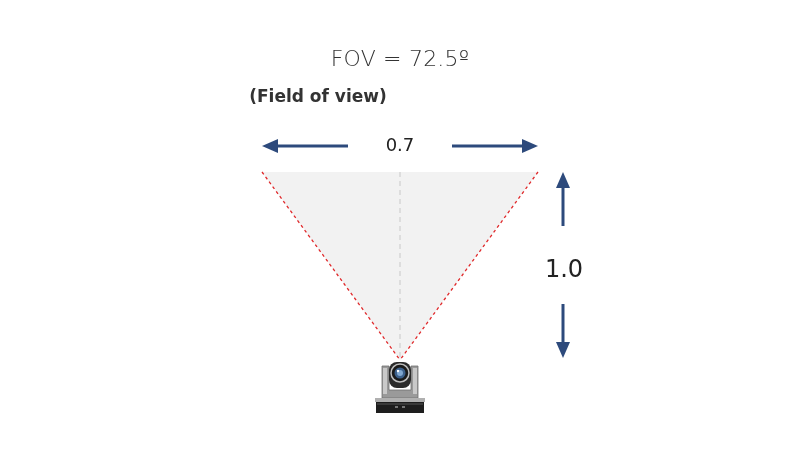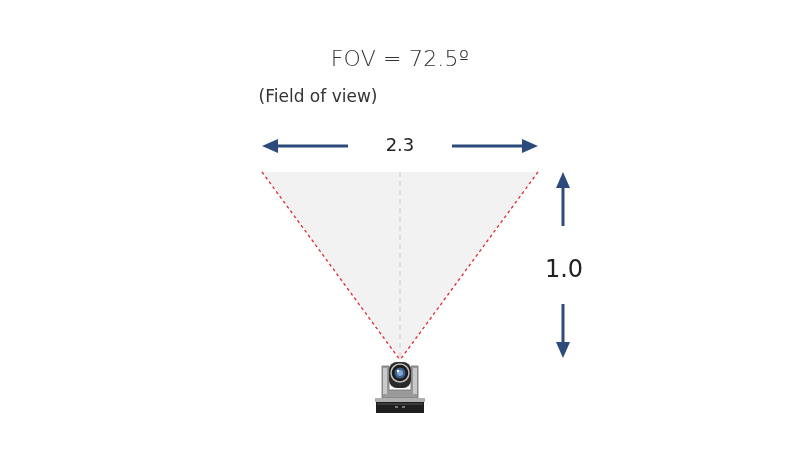--- a/index.html
+++ b/index.html
@@ -1,20 +1,20 @@
 <!DOCTYPE html>
 <html><head>
 <meta charset="utf-8">
 <style>
   html, body { margin: 0; padding: 0; background: #ffffff; }
   body { width: 800px; height: 463px; position: relative; overflow: hidden;
          font-family: "DejaVu Sans", "Liberation Sans", sans-serif; color: #222; }
   .abs { position: absolute; }
   .title { left: 0; width: 800px; top: 46px; text-align: center; font-size: 22px; font-weight: 300; color: #333; letter-spacing: 0.2px; }
-  .subtitle { left: 0; width: 636px; top: 86px; text-align: center; font-size: 17px; font-weight: 400; color: #333; }
+  .subtitle { left: 0; width: 636px; top: 86px; text-align: center; font-size: 17px; font-weight: 700; color: #333; }
   .wlabel { left: 370px; width: 60px; top: 134px; text-align: center; font-size: 18px; color: #222; }
   .hlabel { left: 540px; width: 48px; top: 255px; text-align: center; font-size: 24px; color: #222; }
   svg.diagram { position: absolute; left: 0; top: 0; }
 </style>
 </head>
 <body>
 
 <svg class="diagram" width="800" height="463" viewBox="0 0 800 463">
 
   <polygon points="262,172 538,172 400,360" fill="#f2f2f2"></polygon>
@@ -57,14 +57,14 @@
     <rect x="375" y="398" width="50" height="4" fill="#b0b0b0"></rect>
     <rect x="376" y="402" width="48" height="11" fill="#1e1e1e"></rect>
     <rect x="377" y="403" width="46" height="2" fill="#3a3a3a"></rect>
     <line x1="395" y1="407" x2="398" y2="407" stroke="#cfcfcf" stroke-width="1"></line>
     <line x1="402" y1="407" x2="405" y2="407" stroke="#cfcfcf" stroke-width="1"></line>
   </g>
 </svg>
 
 <div class="abs title">FOV = 72.5º</div>
 <div class="abs subtitle">(Field of view)</div>
-<div class="abs wlabel">2.3</div>
+<div class="abs wlabel">0.7</div>
 <div class="abs hlabel">1.0</div>
 
 </body></html>

